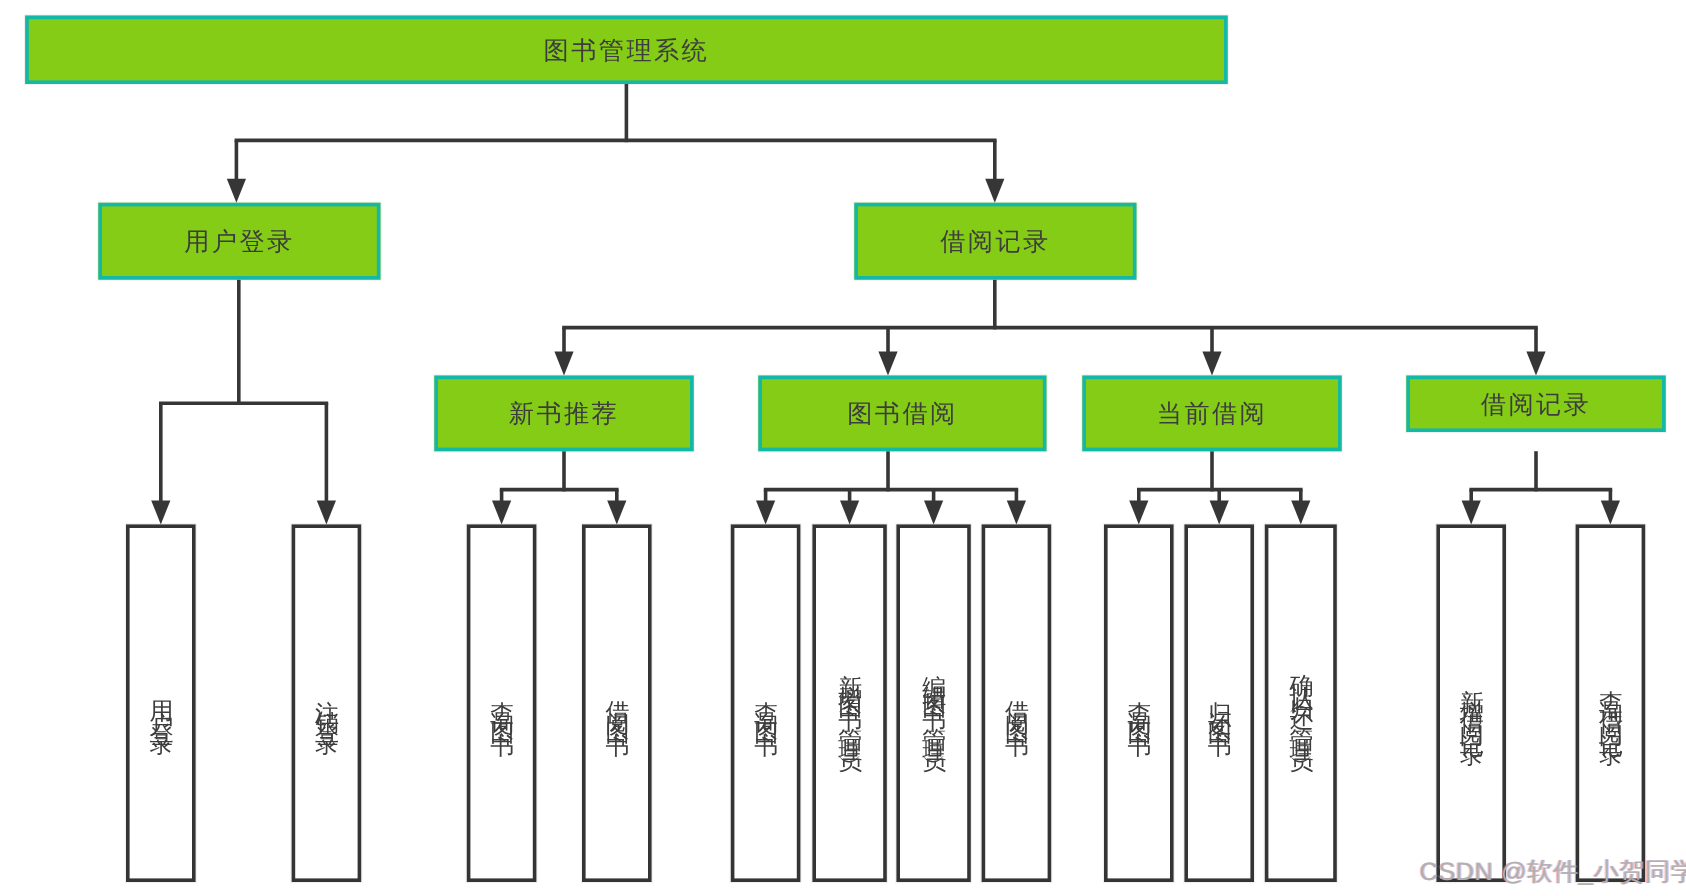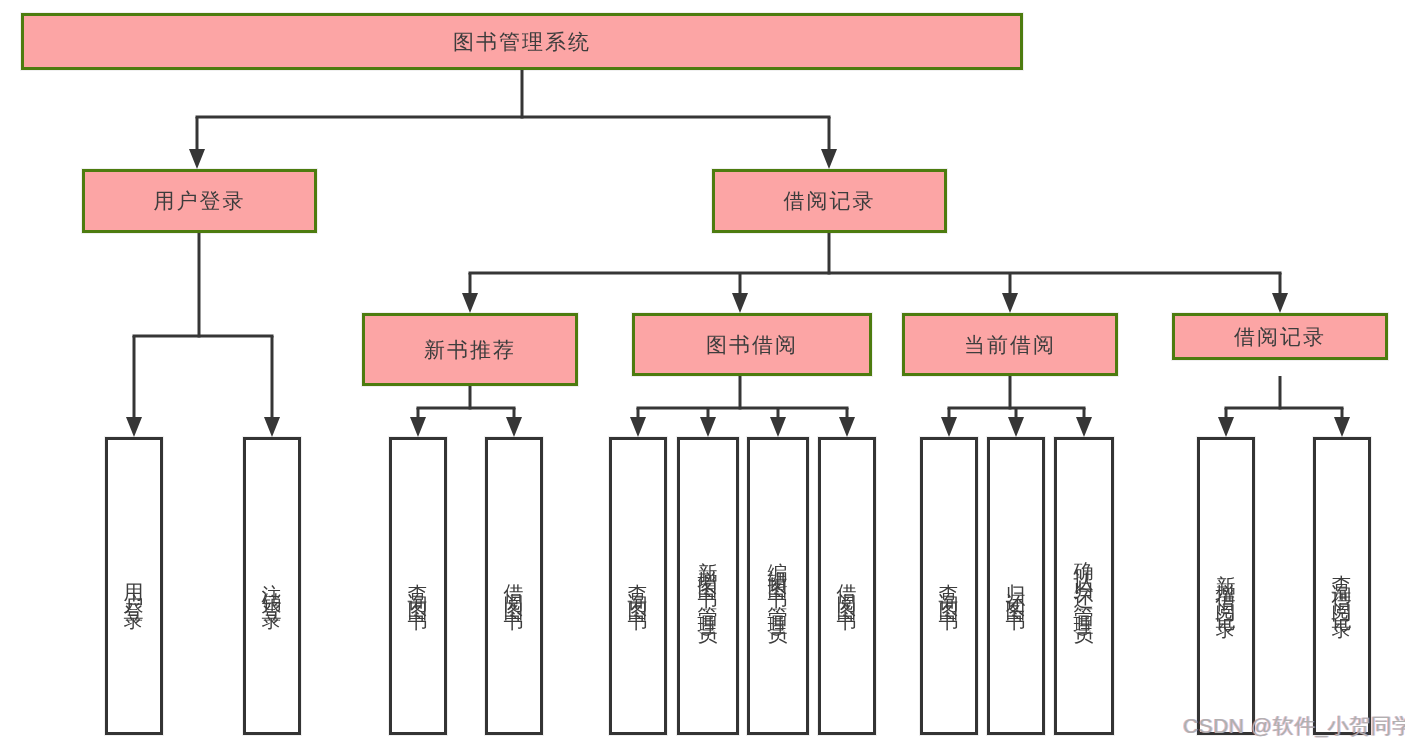--- a/index.html
+++ b/index.html
@@ -12,22 +12,22 @@
     font-family: "Liberation Sans", sans-serif;
     color: #3d3d3d;
   }
   svg.wires { position: absolute; left: 0; top: 0; }
   .wire  { stroke: #363636; stroke-width: 3; fill: none; }
   .head  { fill: #363636; stroke: none; }
 
   .hbox {
     position: absolute;
     box-sizing: border-box;
-    border: 3px solid #4d7c0f;
-    background: #fca5a5;
+    border: 3px solid #14b8a6;
+    background: #84cc16;
     display: flex;
     align-items: center;
     justify-content: center;
     font-size: 21px;
     letter-spacing: 2px;
     box-shadow: 0 0 0 1px rgba(60,60,60,0.08);
   }
   .vbox {
     position: absolute;
     box-sizing: border-box;
@@ -141,21 +141,21 @@
     <span class="lbl">图书管理系统</span>
   </div>
 
   <div class="hbox" style="left:82px; top:169px; width:235px; height:64px">
     <span class="lbl">用户登录</span>
   </div>
   <div class="hbox" style="left:712px; top:169px; width:235px; height:64px">
     <span class="lbl">借阅记录</span>
   </div>
 
-  <div class="hbox" style="left:362px; top:313px; width:216px; height:73px">
+  <div class="hbox" style="left:362px; top:313px; width:216px; height:63px">
     <span class="lbl">新书推荐</span>
   </div>
   <div class="hbox" style="left:632px; top:313px; width:240px; height:63px">
     <span class="lbl">图书借阅</span>
   </div>
   <div class="hbox" style="left:902px; top:313px; width:216px; height:63px">
     <span class="lbl">当前借阅</span>
   </div>
   <div class="hbox" style="left:1172px; top:313px; width:216px; height:47px">
     <span class="lbl">借阅记录</span>

